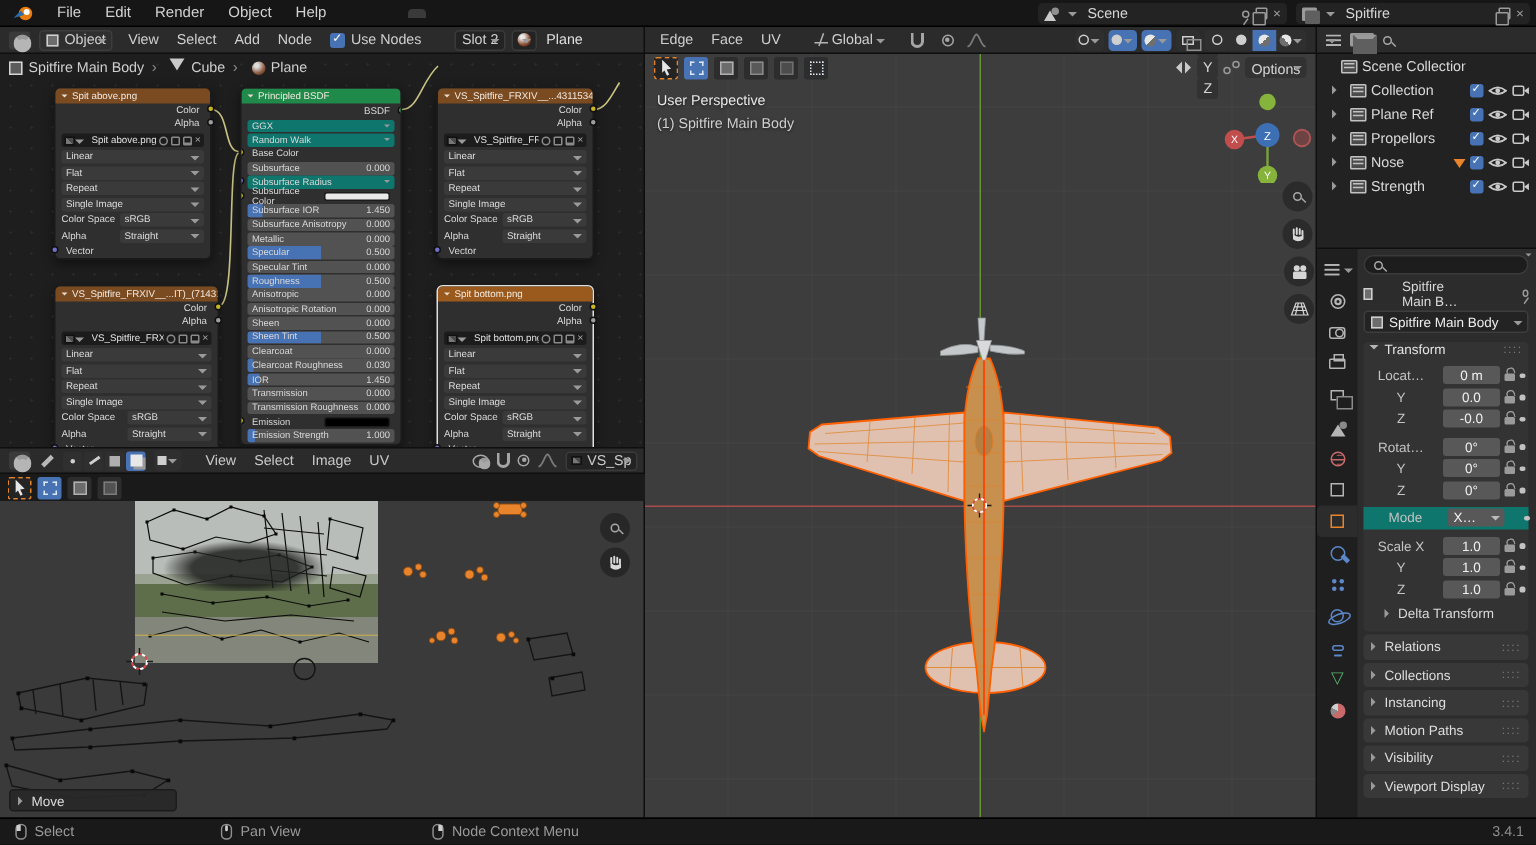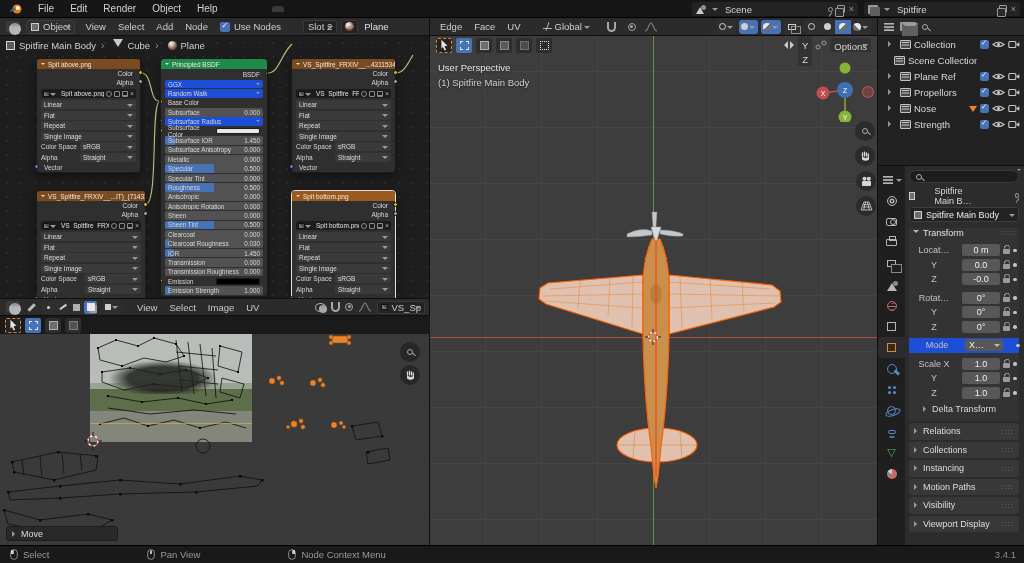--- a/index.html
+++ b/index.html
@@ -112,21 +112,21 @@
   .ndd{height:9px;background:#3a3a3a;border-radius:2px;margin:1.5px 4px;display:flex;align-items:center;padding:0 3px;color:#ddd}
   .nrow2{display:flex;align-items:center;justify-content:space-between;margin:1.5px 4px;height:9px}
   .nrow2 .ndd{width:56px;margin:0;flex:none}
   .nvec{display:flex;align-items:center;height:9px;padding:0 7px;position:relative}
 
   .brow{height:8.6px;margin:0.8px 4px;position:relative;display:flex;align-items:center;border-radius:2px;font-size:6.3px}
   .brow .blab{position:relative;z-index:1}
   .brow .bval{position:relative;z-index:1;margin-left:auto}
   .t-slider{background:#525252;overflow:hidden;padding:0 3px}
   .fillbar{position:absolute;left:0;top:0;bottom:0;background:#4772b3}
-  .t-dd{background:#1d4ed8;padding:0 3px}
+  .t-dd{background:#0f766e;padding:0 3px}
   .t-dd::after{content:"";position:absolute;right:3px;top:3px;border:2.5px solid transparent;border-top-color:#999}
   .t-plain{padding:0 3px}
   .t-color{padding:0 3px}
   .t-color .swb{width:44px;height:6.6px;border-radius:2px;border:1px solid #1c1c1c;margin-left:auto}
   .brow .sock.l{left:-7.5px}
 
   
   .uvhdr{left:0;top:298px;width:430px;height:18px;background:#2b2b2b;border-top:1px solid #0f0f0f;border-bottom:1px solid #0f0f0f;border-right:1px solid #0f0f0f;display:flex;align-items:center;font-size:9.5px;gap:2px}
   .pencil{width:10px;height:10px;position:relative;margin-left:2px}
   .pencil::after{content:"";position:absolute;left:1px;top:4px;width:9px;height:2.5px;background:#b8b8b8;transform:rotate(-45deg)}
@@ -1022,39 +1022,39 @@
     <span class="vbtn" style="left:426px;top:160px">
       <svg width="13" height="12" viewBox="0 0 13 12">
           <path d="M4 2 H9 L12 10 H1 Z M5.6 2 L3.6 10 M7.4 2 L9.4 10 M2.8 7 H10.4 M3.5 4.6 H9.6" fill="none" stroke="#d5d5d5" stroke-width="0.8"></path>
         </svg>
     </span>
   </div>
 
   <div class="abs outliner">
     <div>
 
-    <div class="orow child">
+    <div class="orow root">
         <span class="otri tri"></span>
         <span class="oboxic"></span>
-        <span class="olab">Collection</span>
+        <span class="olab">Scene Collection</span>
 
         <span class="ochk"></span>
         <svg class="oeye" width="13" height="9" viewBox="0 0 13 9">
             <path d="M1 4.5 Q6.5 0 12 4.5 Q6.5 9 1 4.5 Z" fill="none" stroke="#c9c9c9" stroke-width="1.1"></path>
             <circle cx="6.5" cy="4.5" r="1.6" fill="#c9c9c9"></circle>
           </svg>
         <svg class="ocam" width="12" height="9" viewBox="0 0 12 9">
             <rect x="0.8" y="1.5" width="7" height="6" rx="1" fill="none" stroke="#c9c9c9" stroke-width="1.1"></rect>
             <path d="M8 4.5 L11.3 2.2 V6.8 Z" fill="#c9c9c9"></path>
           </svg>
       </div>
-        <div class="orow root">
+        <div class="orow child">
         <span class="otri tri"></span>
         <span class="oboxic"></span>
-        <span class="olab">Scene Collection</span>
+        <span class="olab">Collection</span>
 
         <span class="ochk"></span>
         <svg class="oeye" width="13" height="9" viewBox="0 0 13 9">
             <path d="M1 4.5 Q6.5 0 12 4.5 Q6.5 9 1 4.5 Z" fill="none" stroke="#c9c9c9" stroke-width="1.1"></path>
             <circle cx="6.5" cy="4.5" r="1.6" fill="#c9c9c9"></circle>
           </svg>
         <svg class="ocam" width="12" height="9" viewBox="0 0 12 9">
             <rect x="0.8" y="1.5" width="7" height="6" rx="1" fill="none" stroke="#c9c9c9" stroke-width="1.1"></rect>
             <path d="M8 4.5 L11.3 2.2 V6.8 Z" fill="#c9c9c9"></path>
           </svg>

